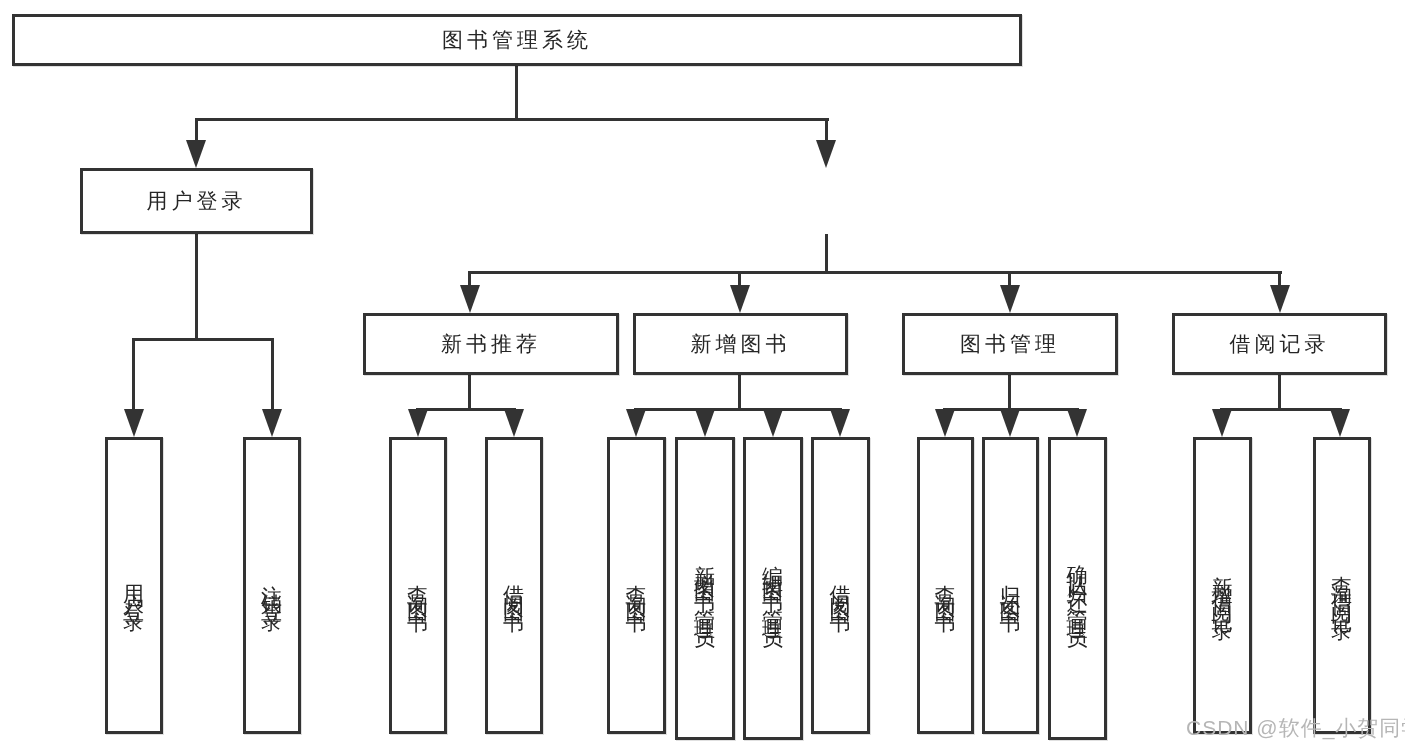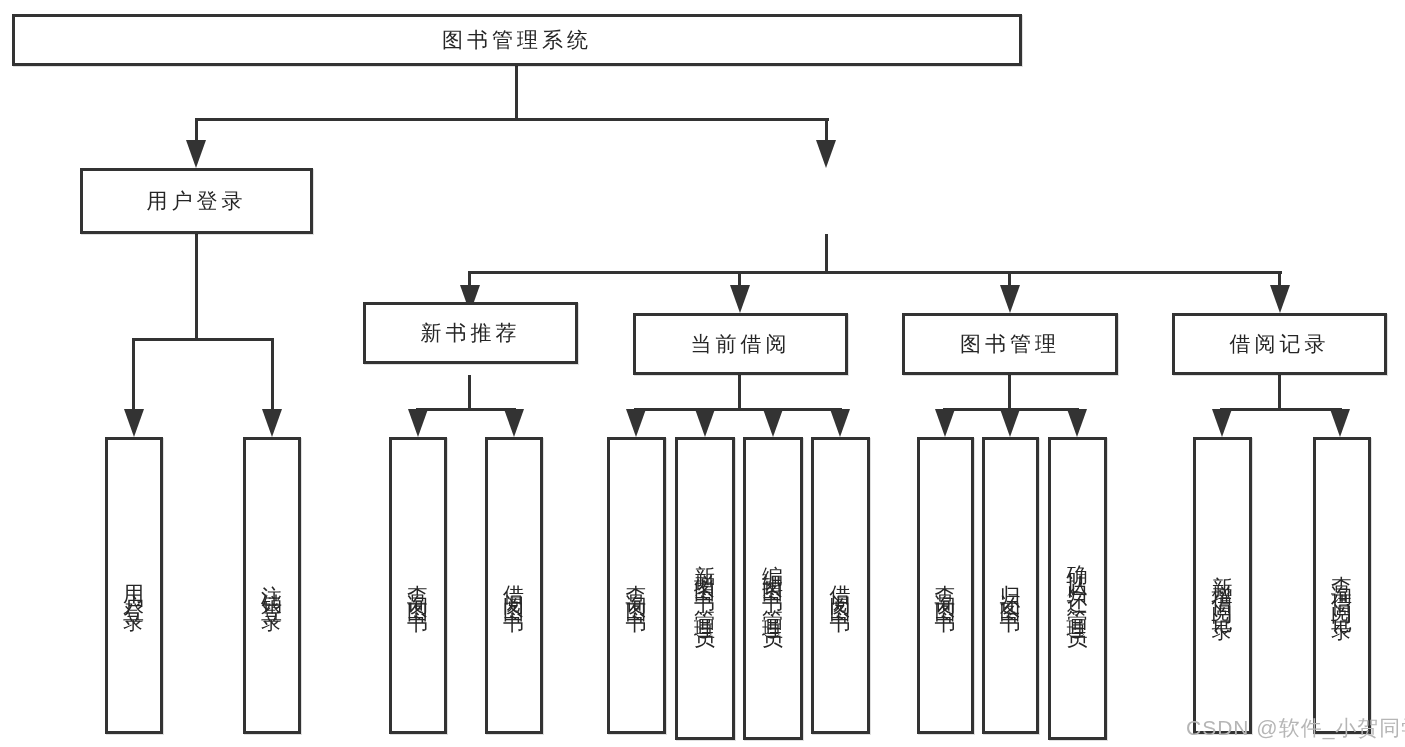--- a/index.html
+++ b/index.html
@@ -129,26 +129,26 @@
 
   <div class="hbox" style="left:12px;top:14px;width:1010px;height:52px">
     <span>图书管理系统</span>
   </div>
 
   <div class="hbox" style="left:80px;top:168px;width:233px;height:66px">
     <span>用户登录</span>
   </div>
 
 
-  <div class="hbox" style="left:363px;top:302px;width:215px;height:62px">
+  <div class="hbox" style="left:363px;top:313px;width:256px;height:62px">
     <span>新书推荐</span>
   </div>
 
   <div class="hbox" style="left:633px;top:313px;width:215px;height:62px">
-    <span>当前借阅</span>
+    <span>新增图书</span>
   </div>
 
   <div class="hbox" style="left:902px;top:313px;width:216px;height:62px">
     <span>图书管理</span>
   </div>
 
   <div class="hbox" style="left:1172px;top:313px;width:215px;height:62px">
     <span>借阅记录</span>
   </div>
 

